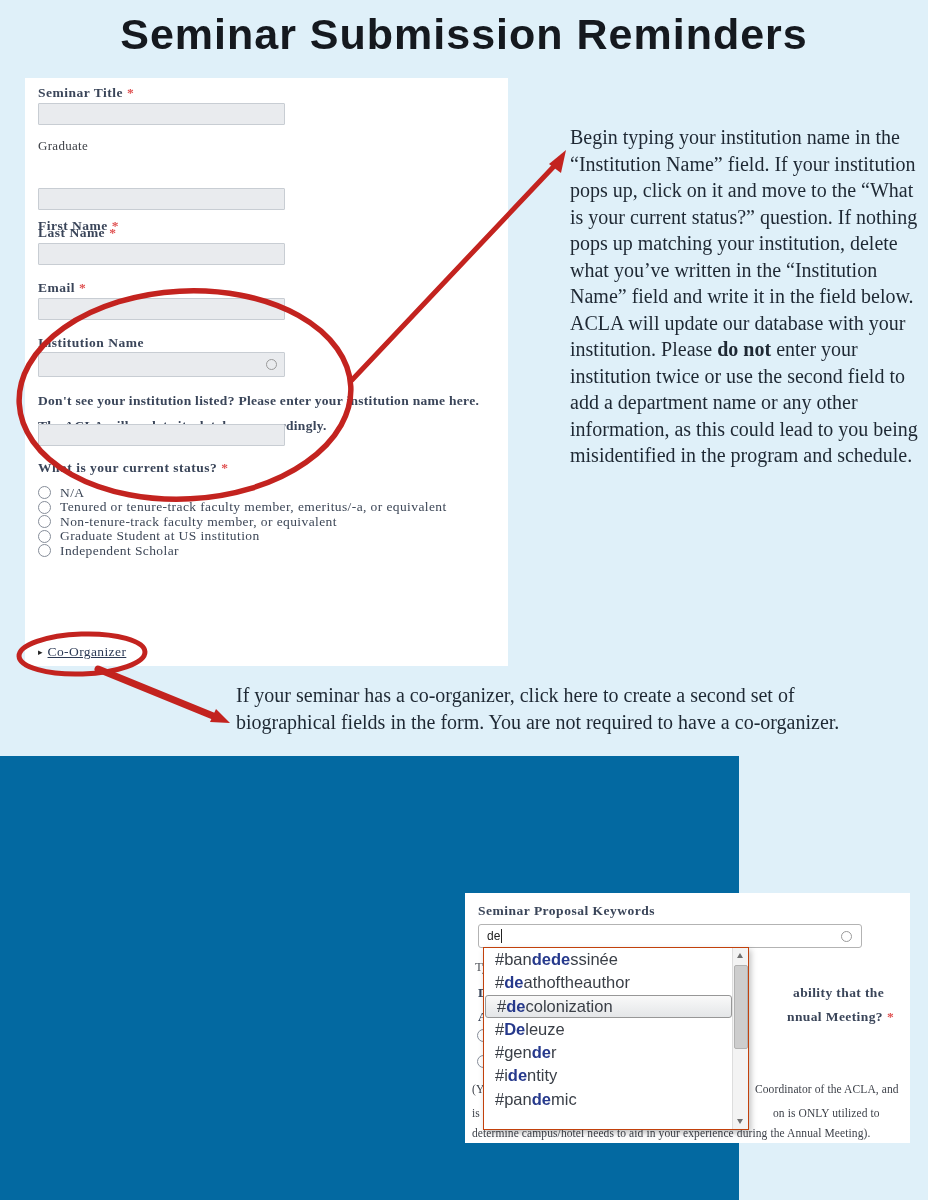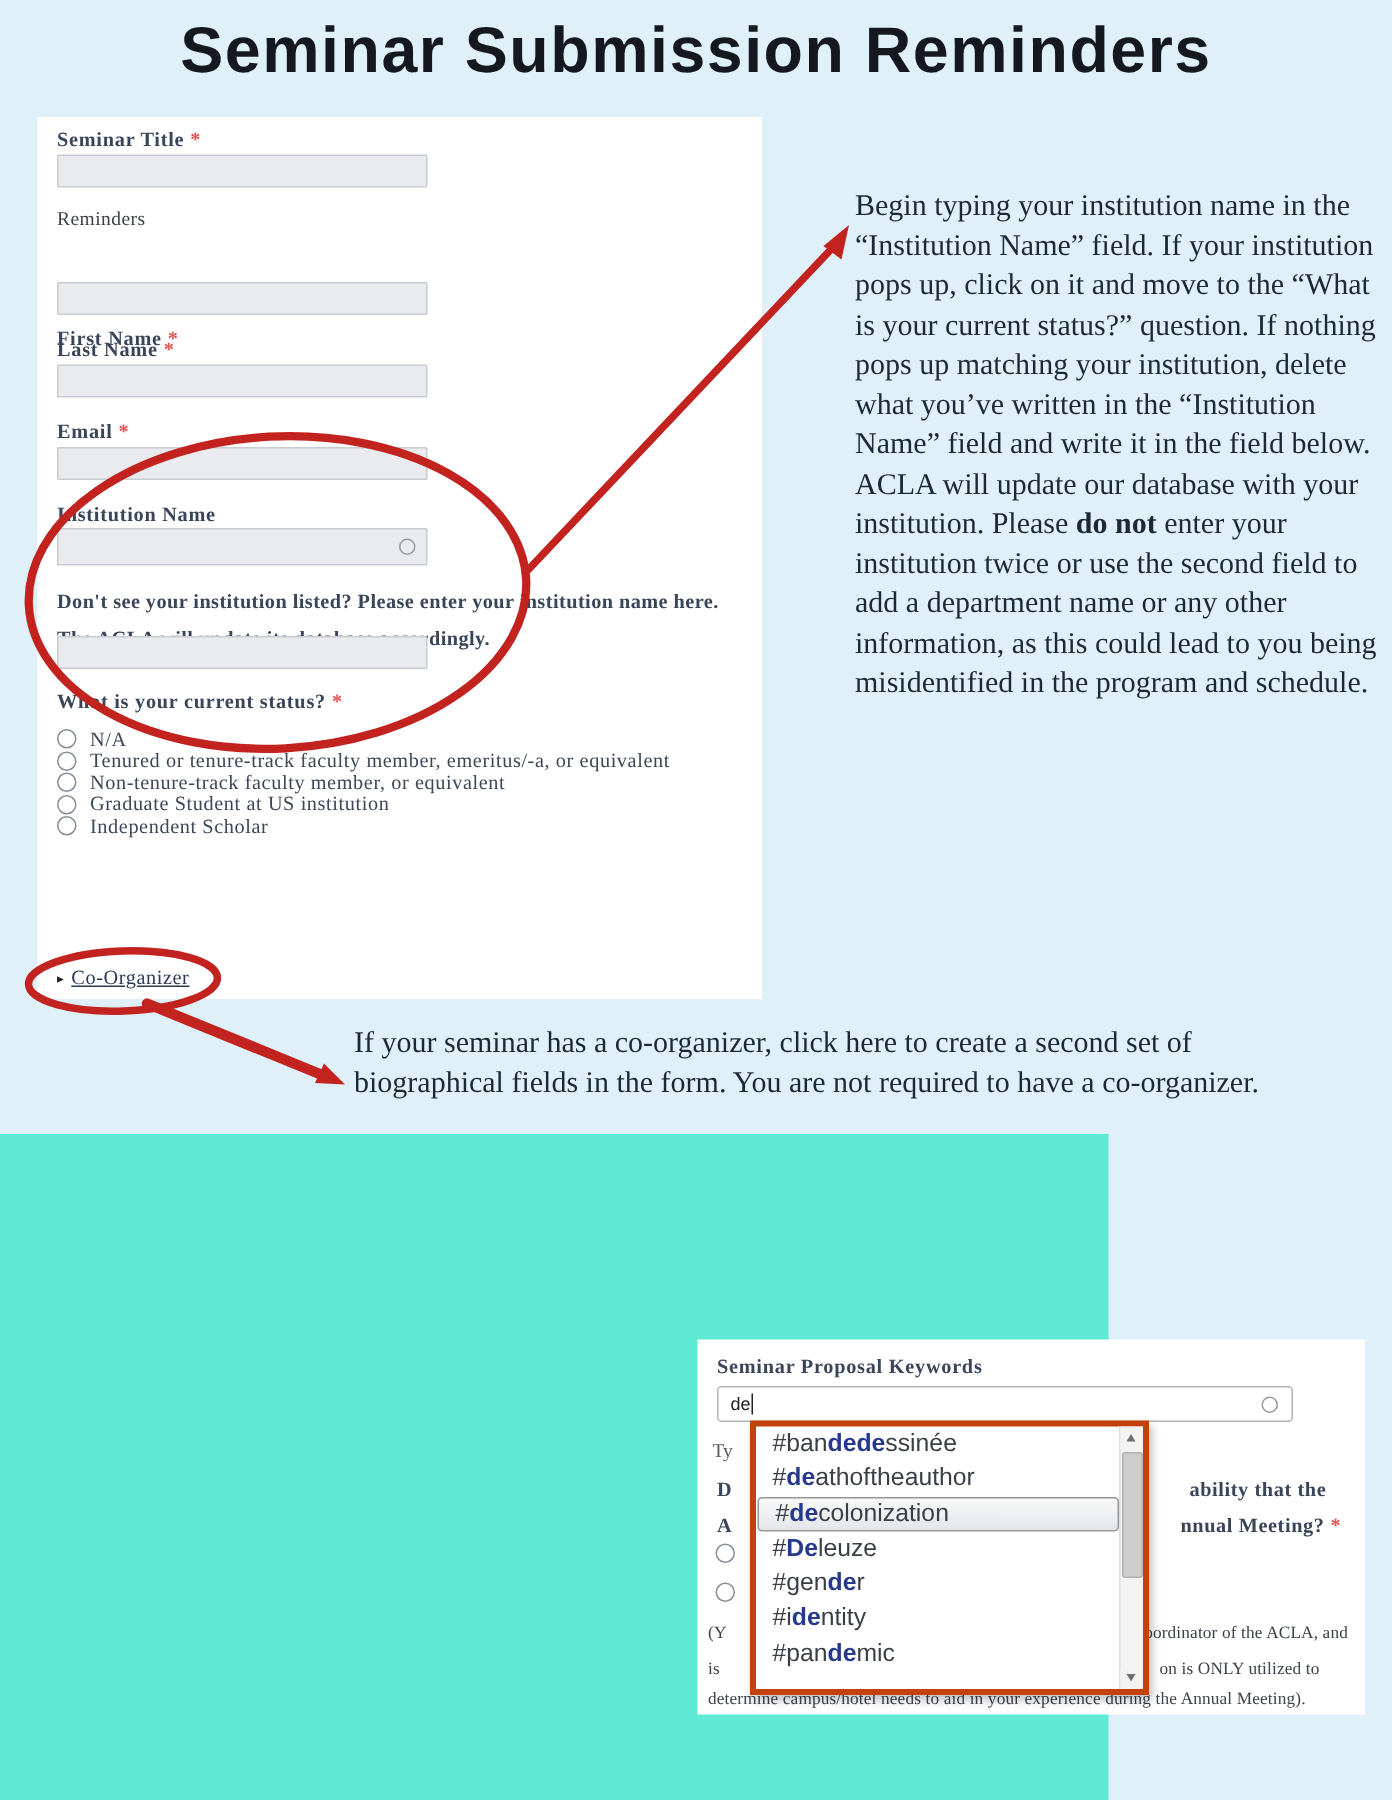--- a/index.html
+++ b/index.html
@@ -1,18 +1,18 @@
 <!DOCTYPE html>
 <html><head>
 <meta charset="utf-8">
 <style>
   html,body{margin:0;padding:0;}
   .canvas{position:relative;width:928px;height:1200px;overflow:hidden;font-family:"Liberation Serif",serif;background:#dff0f9;}
   .top-section{position:absolute;left:0;top:0;width:928px;height:756px;background:#dff0f9;}
-  .bottom-section{position:absolute;left:0;top:756px;width:739px;height:444px;background:#5eead4;}
+  .bottom-section{position:absolute;left:0;top:756px;width:739px;height:444px;background:#0369a1;}
   .page-title{position:absolute;left:0;top:10px;width:928px;margin:0;text-align:center;
     font-family:"Liberation Sans",sans-serif;font-weight:700;font-size:43px;letter-spacing:1px;color:#15191f;}
   
   .form-panel{position:absolute;left:25px;top:78px;width:483px;height:588px;background:#ffffff;}
   .f-label{position:absolute;left:13px;font-weight:700;font-size:13.5px;letter-spacing:.5px;color:#3a4559;white-space:nowrap;}
   .req{color:#e05252;font-weight:700;padding-left:4px;}
   .f-input{position:absolute;left:13px;width:247px;height:22px;background:#e9ebee;border:1px solid #c8cdd3;box-sizing:border-box;border-radius:1px;}
   .plain-label{position:absolute;left:13px;font-size:13px;color:#3f4248;letter-spacing:.3px;}
   .help-text{position:absolute;left:13px;width:452px;font-weight:700;font-size:13.5px;letter-spacing:.3px;color:#3a4559;line-height:25px;}
   .inst-wrap{position:absolute;left:13px;width:247px;height:25px;}
@@ -34,21 +34,21 @@
   .widget-panel{position:absolute;left:465px;top:137px;width:445px;height:250px;background:#ffffff;}
   .kw-label{position:absolute;left:13px;top:10px;font-weight:700;font-size:13.5px;letter-spacing:.5px;color:#3a4559;}
   .kw-input{position:absolute;left:13px;top:31px;width:384px;height:24px;background:#fff;border:1px solid #b3b3b3;border-radius:3px;box-sizing:border-box;}
   .kw-input .val{position:absolute;left:8px;top:4px;font-family:"Liberation Sans",sans-serif;font-size:12px;color:#222;}
   .caret{position:absolute;left:22px;top:4px;width:1px;height:14px;background:#222;}
   .kw-ring{right:9px;top:6px;}
   .frag{position:absolute;font-size:13.5px;font-weight:700;letter-spacing:.4px;color:#3a4559;white-space:nowrap;}
   .frag-plain{position:absolute;font-size:13px;color:#55585e;white-space:nowrap;}
   .fine{position:absolute;font-size:11.5px;color:#3e424a;white-space:nowrap;letter-spacing:.1px;}
   .bg-radio{position:absolute;width:11px;height:11px;border:1px solid #868d99;border-radius:50%;background:#fff;}
-  .dropdown{position:absolute;left:35px;top:54px;width:266px;height:183px;background:#fff;border:4px solid #c2410c;box-sizing:border-box;
+  .dropdown{position:absolute;left:18px;top:54px;width:266px;height:183px;background:#fff;border:1px solid #c2410c;box-sizing:border-box;
     box-shadow:2px 3px 6px rgba(0,0,0,.25);overflow:hidden;z-index:2;}
   .dd-row{height:23.25px;line-height:23.25px;padding-left:11px;font-family:"Liberation Sans",sans-serif;font-size:16.5px;color:#3a3f47;white-space:nowrap;}
   .dd-row .m{font-weight:700;color:#26398c;}
   .dd-row.highlight{background:linear-gradient(#f9f9f9,#e4e6e8);border:1px solid #979797;border-radius:3px;box-sizing:border-box;
     margin:0 16px 0 1px;line-height:21px;}
   .scrollbar{position:absolute;right:0;top:0;bottom:0;width:15px;background:#f3f3f3;border-left:1px solid #ddd;z-index:3;}
   .sb-btn{position:absolute;left:0;width:15px;height:15px;background:#f3f3f3;}
   .sb-up{top:0;}
   .sb-down{bottom:0;}
   .tri-up{position:absolute;left:4px;top:5px;width:0;height:0;border-left:3.5px solid transparent;border-right:3.5px solid transparent;border-bottom:5px solid #6f6f6f;}
@@ -61,21 +61,21 @@
 
 <div class="canvas">
 
   <div class="top-section">
     <h1 class="page-title">Seminar Submission Reminders</h1>
 
     <div class="form-panel">
       <div class="f-label" style="top:7px;"><span>Seminar Title</span><span class="req">*</span></div>
       <input class="f-input" style="top: 25px;" type="text">
 
-      <div class="plain-label" style="top:60px;">Reminders</div>
+      <div class="plain-label" style="top:60px;">Graduate</div>
 
       <div class="f-label" style="top:92px;margin-top:48px;"><span>First Name</span><span class="req">*</span></div>
       <input class="f-input" style="top: 110px;" type="text">
 
       <div class="f-label" style="top:147px;"><span>Last Name</span><span class="req">*</span></div>
       <input class="f-input" style="top: 165px;" type="text">
 
       <div class="f-label" style="top:202px;"><span>Email</span><span class="req">*</span></div>
       <input class="f-input" style="top: 220px;" type="text">
 

